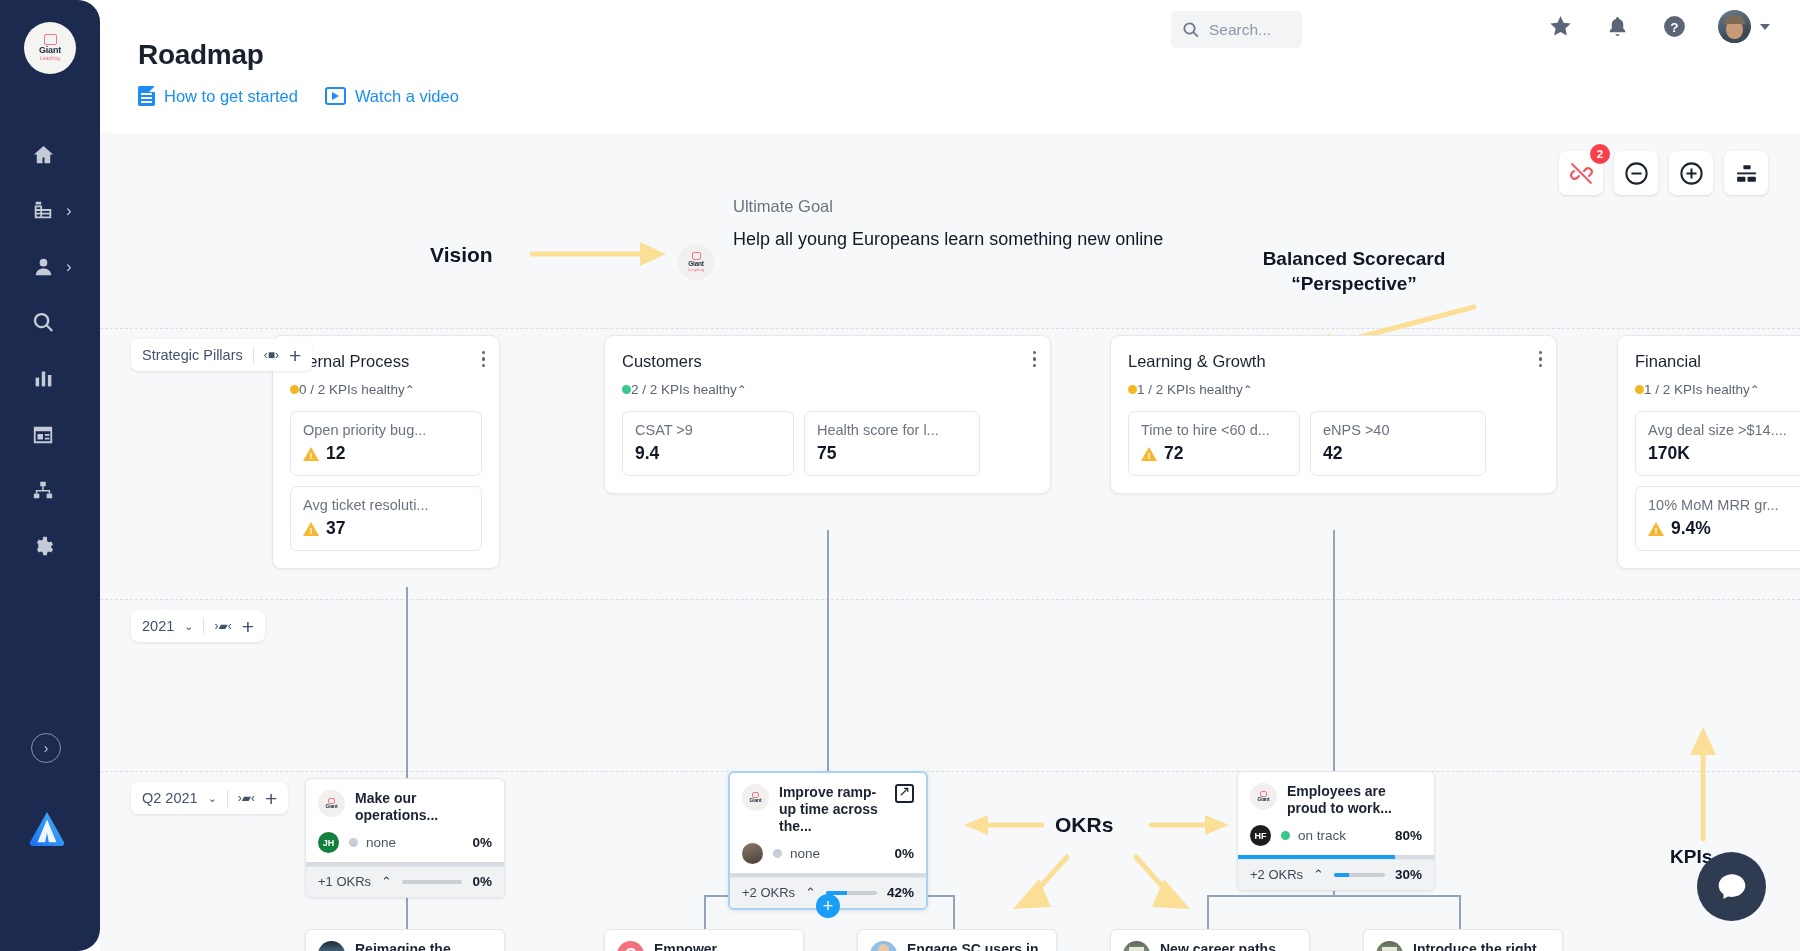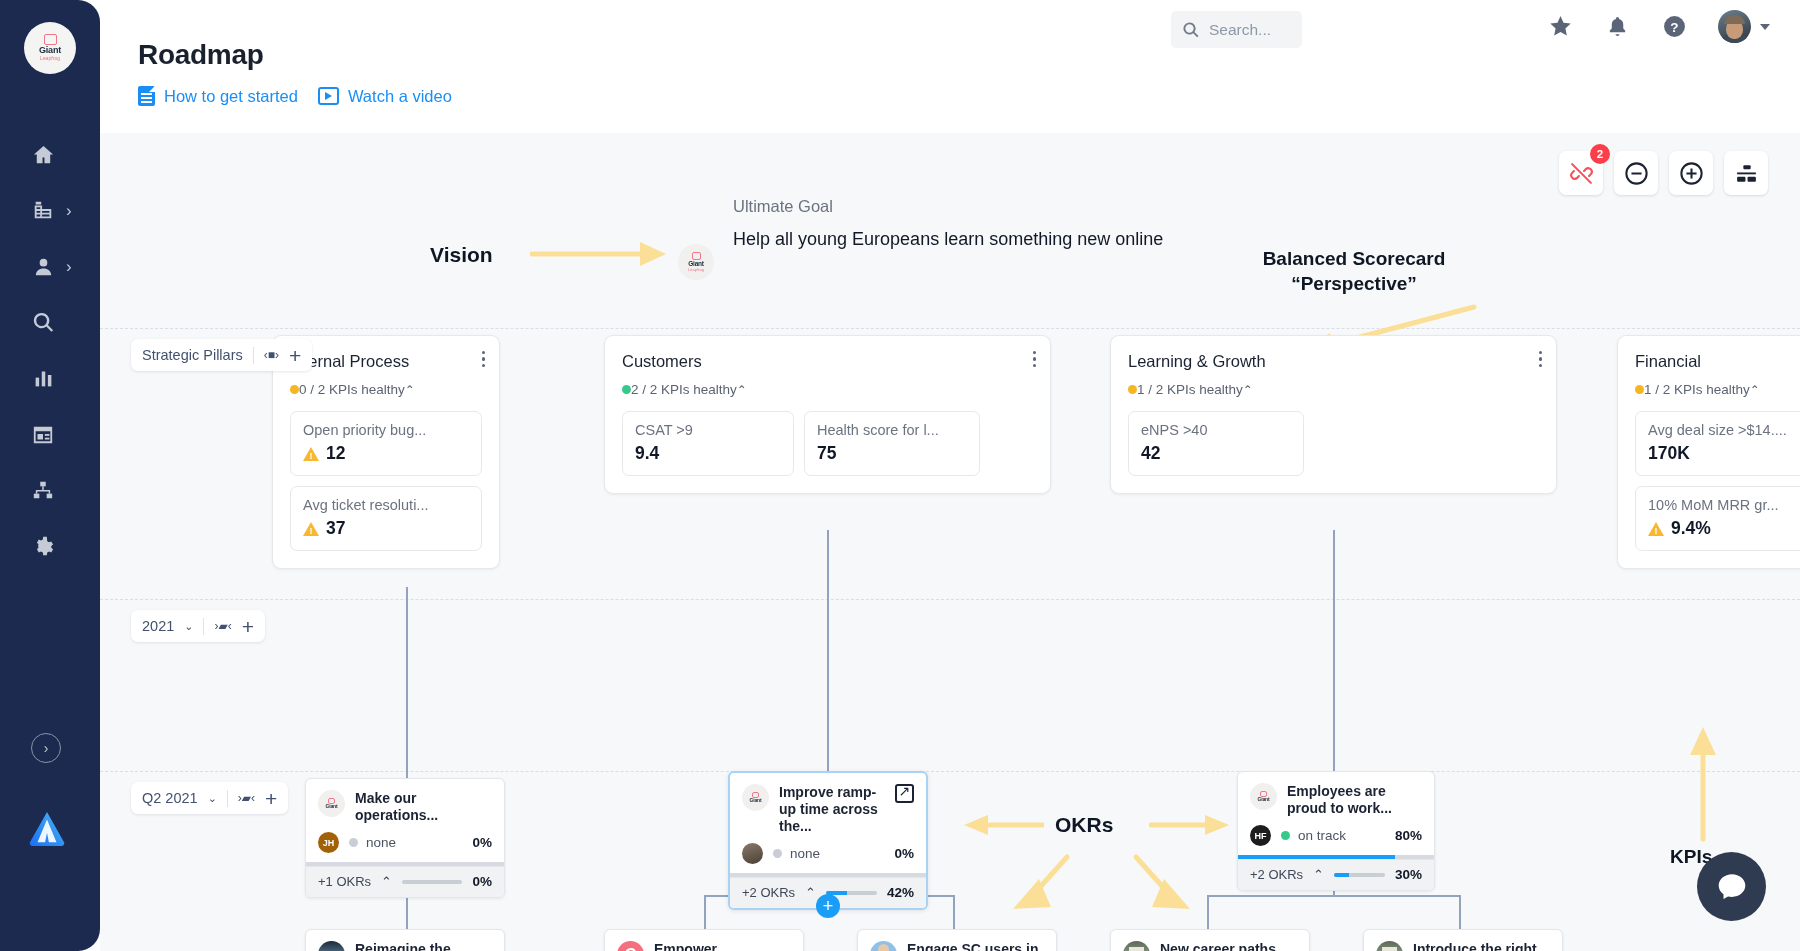--- a/index.html
+++ b/index.html
@@ -35,21 +35,21 @@
     position: absolute; left: 31px; bottom: 188px; width: 30px; height: 30px;
     border: 1.6px solid #8a93a5; border-radius: 50%;
     display: flex; align-items: center; justify-content: center;
     color: #c4cad6; font-size: 14px;
   }
   .brand-tri { position: absolute; left: 28px; bottom: 105px; width: 38px; height: 36px; }
 
   
   .header { position: absolute; left: 100px; top: 0; right: 0; height: 133px; background: #fff; }
   .page-title { position: absolute; left: 38px; top: 39px; font-size: 28px; font-weight: 600; letter-spacing: -0.3px; color: #19212f; }
-  .helplinks { position: absolute; left: 38px; top: 86px; display: flex; gap: 20px; align-items: center; }
+  .helplinks { position: absolute; left: 38px; top: 86px; display: flex; gap: 27px; align-items: center; }
   .helplink { display: flex; align-items: center; gap: 9px; color: #1a8ef5; font-size: 16.5px; }
   .doc-ico { width: 17px; height: 20px; background: #1a8ef5; border-radius: 2px; position: relative; }
   .doc-ico::after { content: ""; position: absolute; left: 3px; top: 7px; width: 11px; height: 2px; background: #fff;
      box-shadow: 0 4px 0 #fff, 0 8px 0 #fff; }
   .doc-ico::before { content:""; position:absolute; right:0; top:0; border-width: 0 0 6px 6px; border-style: solid; border-color: transparent transparent #fff transparent;}
   .vid-ico { width: 21px; height: 18px; border: 2.2px solid #1a8ef5; border-radius: 3px; position: relative; }
   .vid-ico::after { content: ""; position: absolute; left: 5px; top: 3px; border-style: solid; border-width: 4px 0 4px 7px; border-color: transparent transparent transparent #1a8ef5; }
 
   .search-box {
     position: absolute; right: 498px; top: 11px; width: 131px; height: 37px;
@@ -506,20 +506,27 @@
             <i></i>
             <i></i>
           </span>
         </div>
       <div class="kpi-health">
         <span class="dot" style="background:#f5b623"></span>
         <span>1 / 2 KPIs healthy</span>
         <span class="chev-up">⌃</span>
       </div>
       <div class="kpi-list">
+        <div class="kpi-box" style="width:172px">
+          <div class="kpi-name">Time to hire &lt;60 d...</div>
+          <div class="kpi-val">
+            <span class="warn"></span>
+            <span>72</span>
+          </div>
+        </div>
         <div class="kpi-box" style="width:176px">
           <div class="kpi-name">eNPS &gt;40</div>
           <div class="kpi-val">42</div>
         </div>
       </div>
     </div>
 
     <div class="pillar" style="left:1517px;top:202px;width:272px;">
       <div class="pillar-title">Financial</div>
       <div class="kpi-health">
@@ -546,21 +553,21 @@
       <div class="okr-body">
         <div class="okr-head">
           <span class="okr-av" style="background:#f1f0ee;display:flex;flex-direction:column;align-items:center;justify-content:center;">
             <i class="logo-mark" style="width:7px;height:6px;border-width:1px;"></i>
             <i class="logo-t1" style="font-size:5px;line-height:5px;font-style:normal;">Giant</i>
           </span>
           <span class="okr-name">Make our operations...</span>
         </div>
       </div>
       <div class="okr-foot">
-        <span class="mini-av" style="background:#a16207">JH</span>
+        <span class="mini-av" style="background:#15803d">JH</span>
         <span class="status">
           <i class="sdot" style="background:#c9ced6"></i>
           <span>none</span>
         </span>
         <span class="pct">0%</span>
       </div>
       <div class="bar">
           <i style="width:0%"></i>
         </div>
       <div class="okr-sub">

